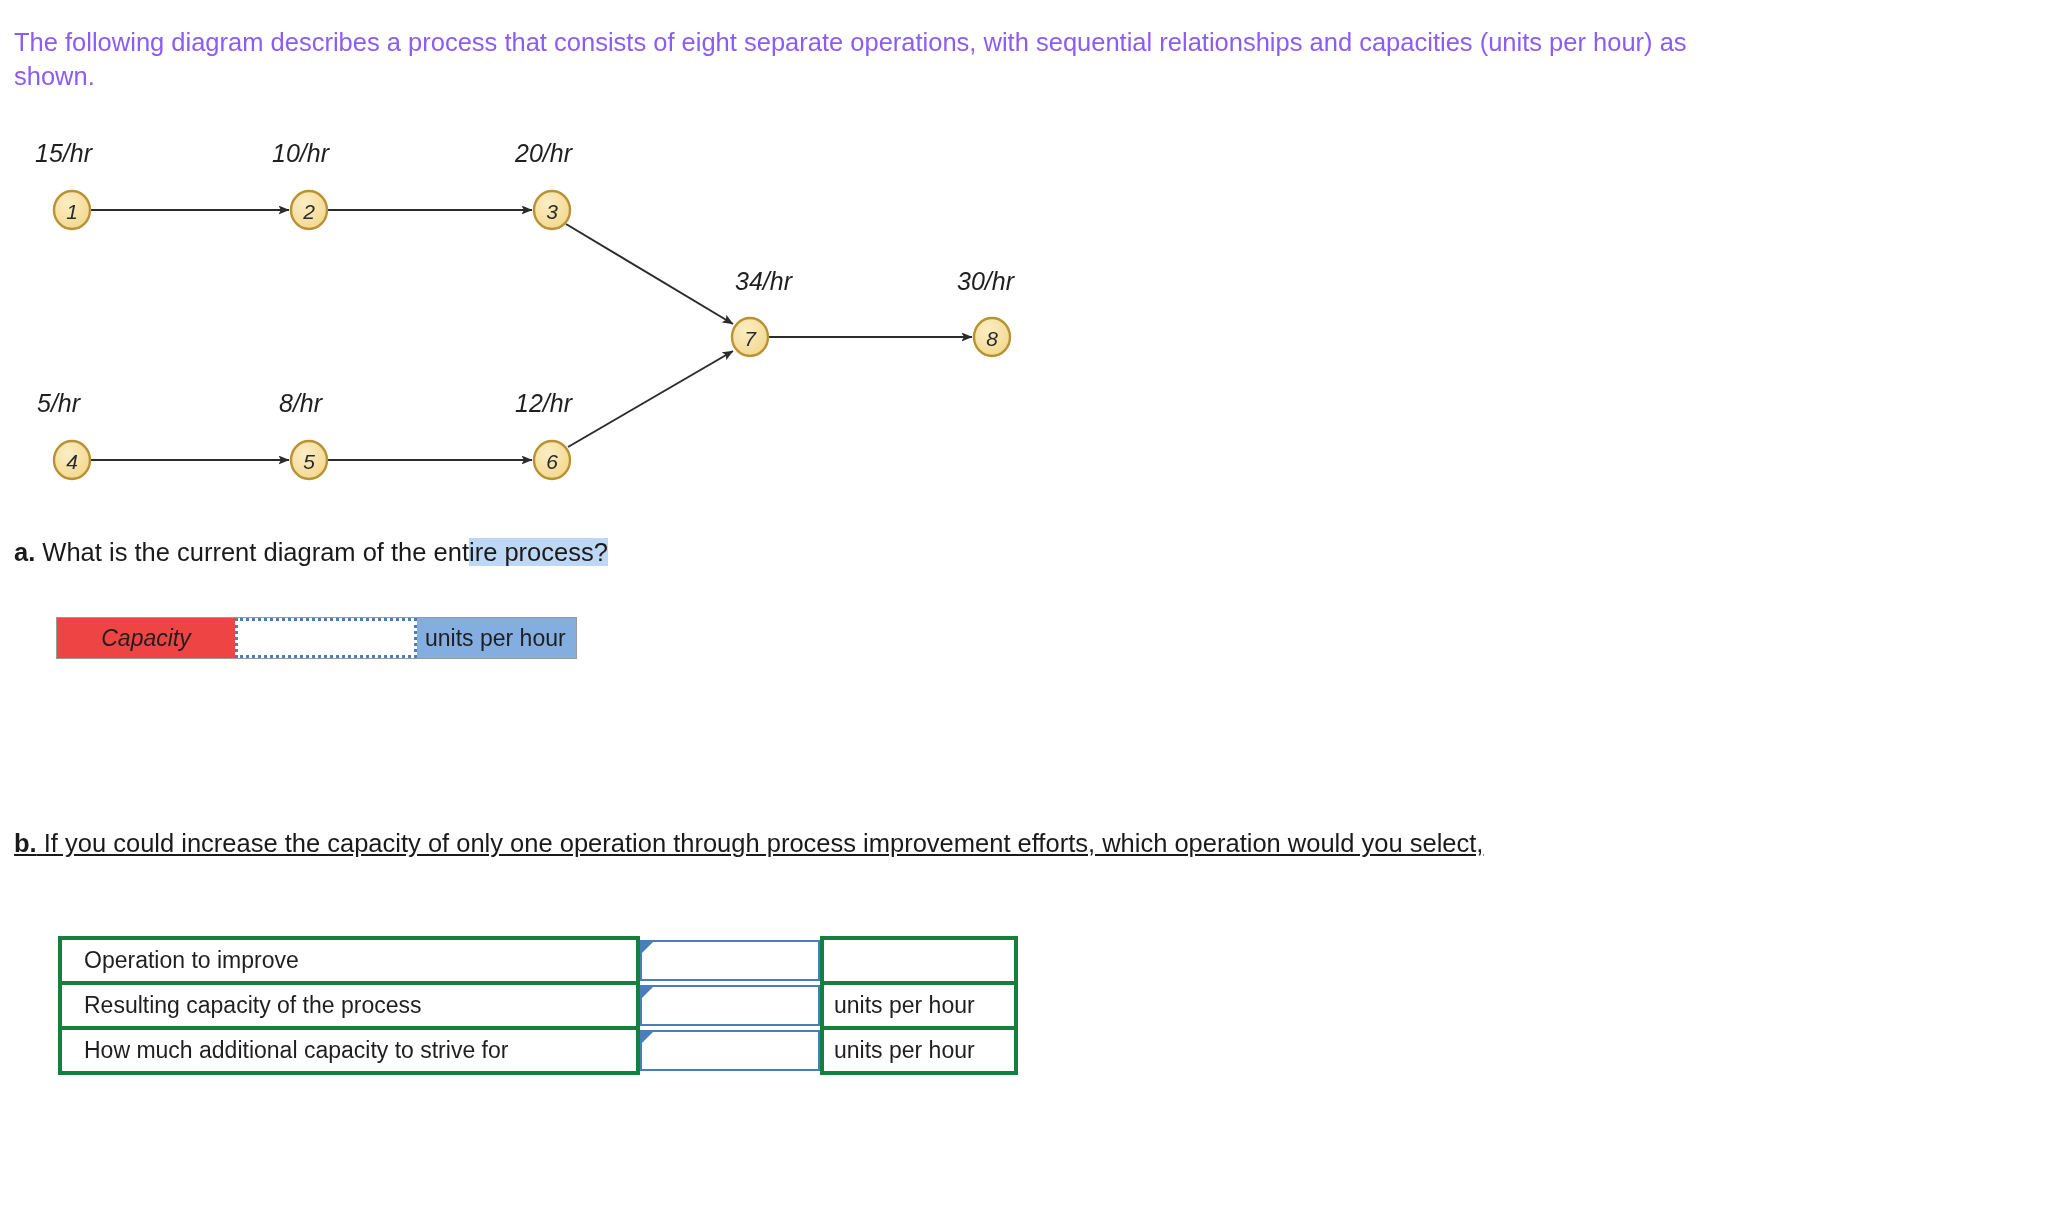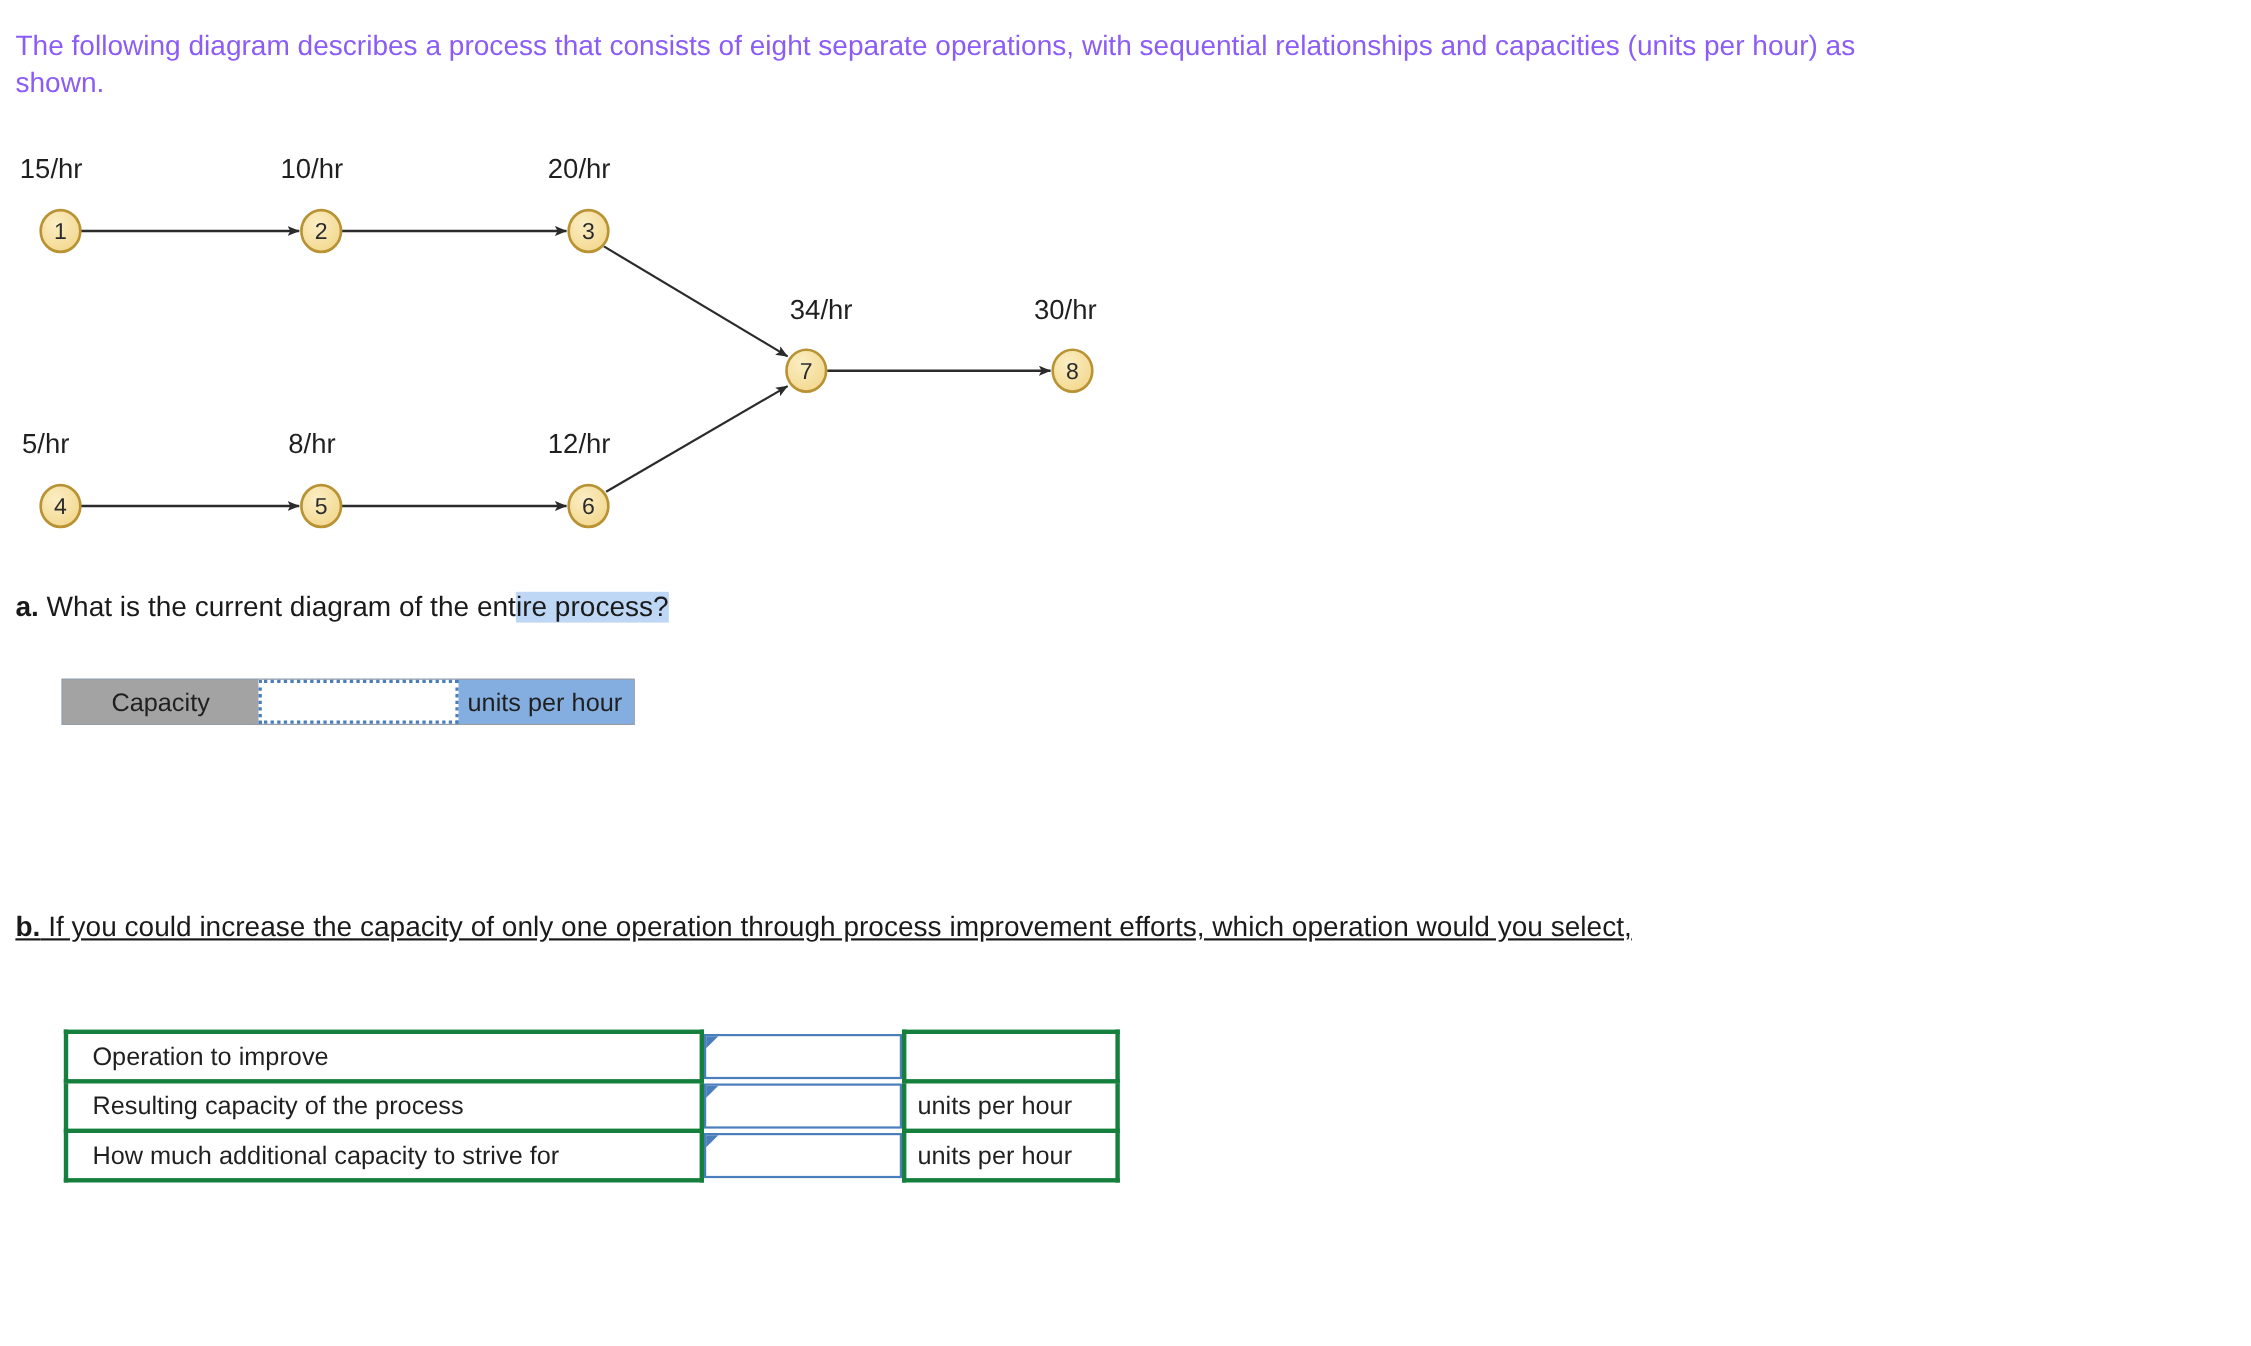--- a/index.html
+++ b/index.html
@@ -23,24 +23,25 @@
     top: 26px;
     width: 1700px;
     font-size: 25.5px;
     line-height: 1.33;
     color: #8b5cf6;
   }
 
   
   #diagram {
     position: absolute;
-    left: 0px;
+    left: 17px;
     top: 140px;
     width: 1060px;
     height: 360px;
+    font-style: italic;
   }
   #diagram svg { display: block; }
   .cap-label {
     font-family: "Liberation Sans", sans-serif;
     font-size: 25px;
     fill: #1f1f1f;
   }
   .node-num {
     font-family: "Liberation Sans", sans-serif;
     font-size: 21px;
@@ -75,21 +76,22 @@
     background: #85aee0;
     box-sizing: border-box;
   }
   #capacity-row .cap-cell-label {
     width: 178px;
     display: flex;
     align-items: center;
     justify-content: center;
     font-size: 23px;
     color: #1f1f1f;
-    background: #a3a3a3;
+    background: #ef4444;
+    font-style: italic;
   }
   #capacity-row .cap-input-wrap {
     width: 182px;
     background: #ffffff;
     border: 3px dotted #4a7ebb;
     box-sizing: border-box;
   }
   #capacity-row .cap-input {
     width: 100%;
     height: 100%;

